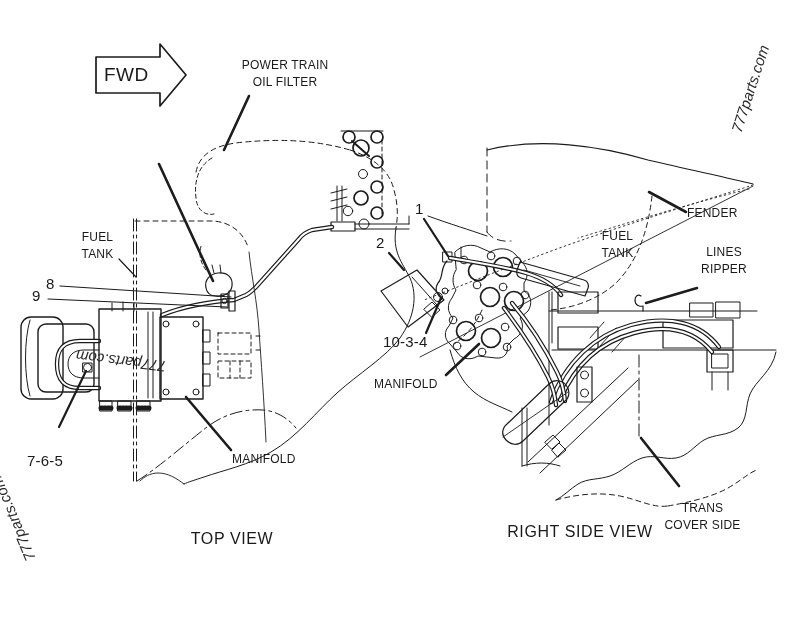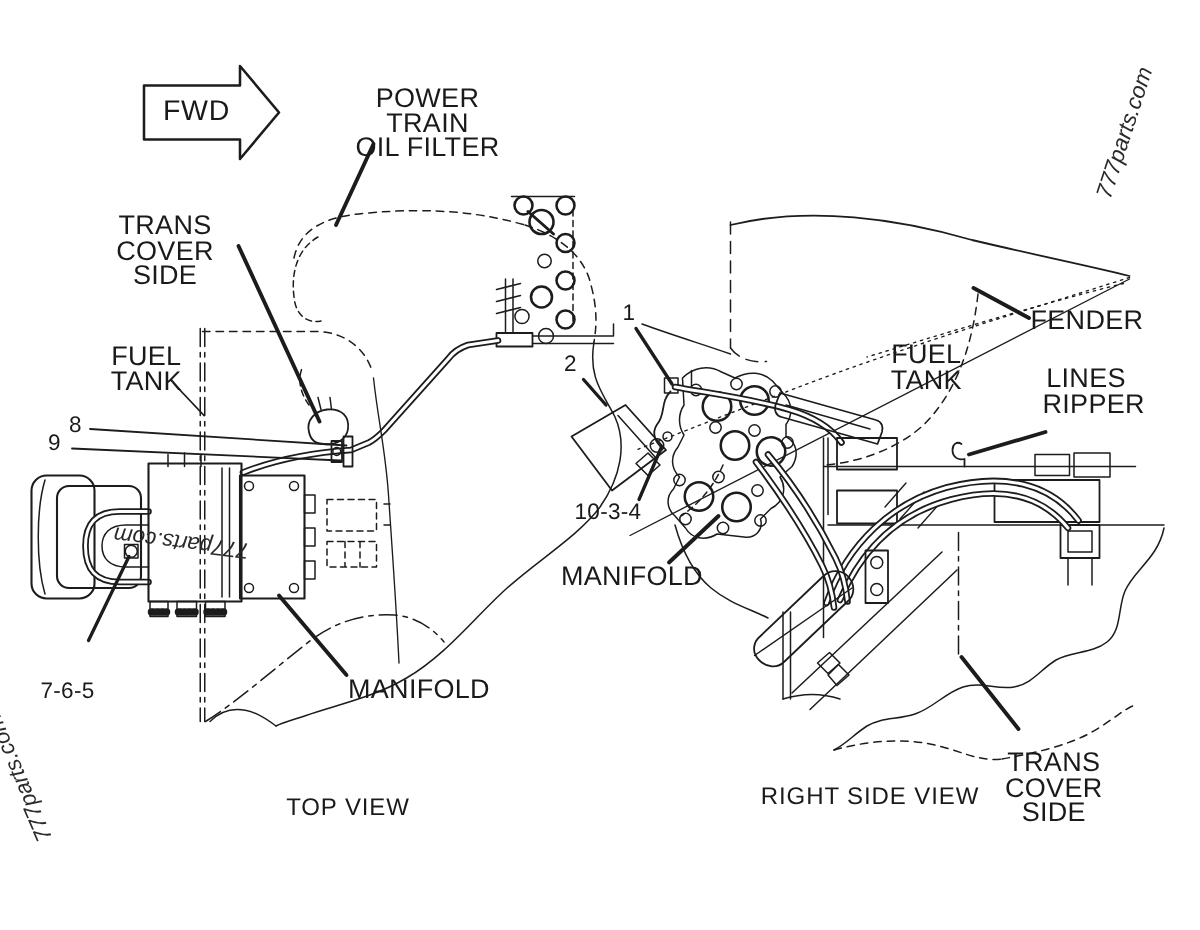--- a/index.html
+++ b/index.html
@@ -1,21 +1,21 @@
 <!DOCTYPE html>
 <html><head>
 <meta charset="utf-8">
 <style>
   html,body{margin:0;padding:0;}
   body{width:800px;height:620px;background:#ffffff;position:relative;overflow:hidden;
        font-family:"Liberation Sans",sans-serif;color:#1a1a1a;}
   .stage{position:absolute;left:0;top:0;width:800px;height:620px;}
   svg{position:absolute;left:0;top:0;}
   svg *{vector-effect:non-scaling-stroke;}
-  .lbl{position:absolute;white-space:pre-line;font-size:18px;line-height:16.5px;
+  .lbl{position:absolute;white-space:pre-line;font-size:12px;line-height:16.5px;
        letter-spacing:.2px;color:#1a1a1a;}
   .ctr{text-align:center;}
   .num{font-size:15px;}
   .caption{font-size:16px;letter-spacing:.6px;white-space:nowrap;}
   .fwd-label{position:absolute;font-size:19px;letter-spacing:.5px;}
   .wm{position:absolute;font-size:15px;font-style:italic;color:#2a2a2a;white-space:nowrap;}
   
   .ln{fill:none;stroke:#1c1c1c;stroke-linecap:round;stroke-linejoin:round;}
   .w09{stroke-width:.9}.w1{stroke-width:1}.w12{stroke-width:1.2}.w14{stroke-width:1.4}
   .w16{stroke-width:1.7}.w2{stroke-width:2}.w22{stroke-width:2.2}.w26{stroke-width:2.6}
@@ -247,26 +247,24 @@
     <path class="ln w22" d="M424,219 L448,256"></path>
     <path class="ln w22" d="M389,253 L404,270"></path>
     <path class="ln w22" d="M426,333 L441,298"></path>
     <path class="ln w26" d="M446,375 L479,344"></path>
     <path class="ln w26" d="M686,212 L649,192"></path>
     <path class="ln w26" d="M697,288 L646,303"></path>
     <path class="ln w26" d="M641,438 L679,486"></path>
   </g>
 </svg>
 
-<div class="fwd-label" style="left:104px;top:64px;width:54px;text-align:center;">FWD</div>
+<div class="fwd-label" style="left:104px;top:64px;width:54px;text-align:left;">FWD</div>
 
 <div class="lbl ctr" style="left:230px;top:57px;width:110px;">POWER TRAIN
 OIL FILTER</div>
-<div class="lbl ctr" style="left:55px;top:142px;width:110px;">TRANS COVER
-SIDE</div>
 <div class="lbl ctr" style="left:70px;top:229px;width:55px;">FUEL
 TANK</div>
 <div class="lbl num" style="left:46px;top:276px;">8</div>
 <div class="lbl num" style="left:32px;top:288px;">9</div>
 <div class="lbl num" style="left:27px;top:429px;margin-top:24px;">7-6-5</div>
 <div class="lbl" style="left:232px;top:451px;">MANIFOLD</div>
 <div class="lbl caption" style="left:150px;top:531px;width:164px;text-align:center;">TOP VIEW</div>
 
 <div class="lbl num" style="left:415px;top:201px;">1</div>
 <div class="lbl num" style="left:376px;top:235px;">2</div>

